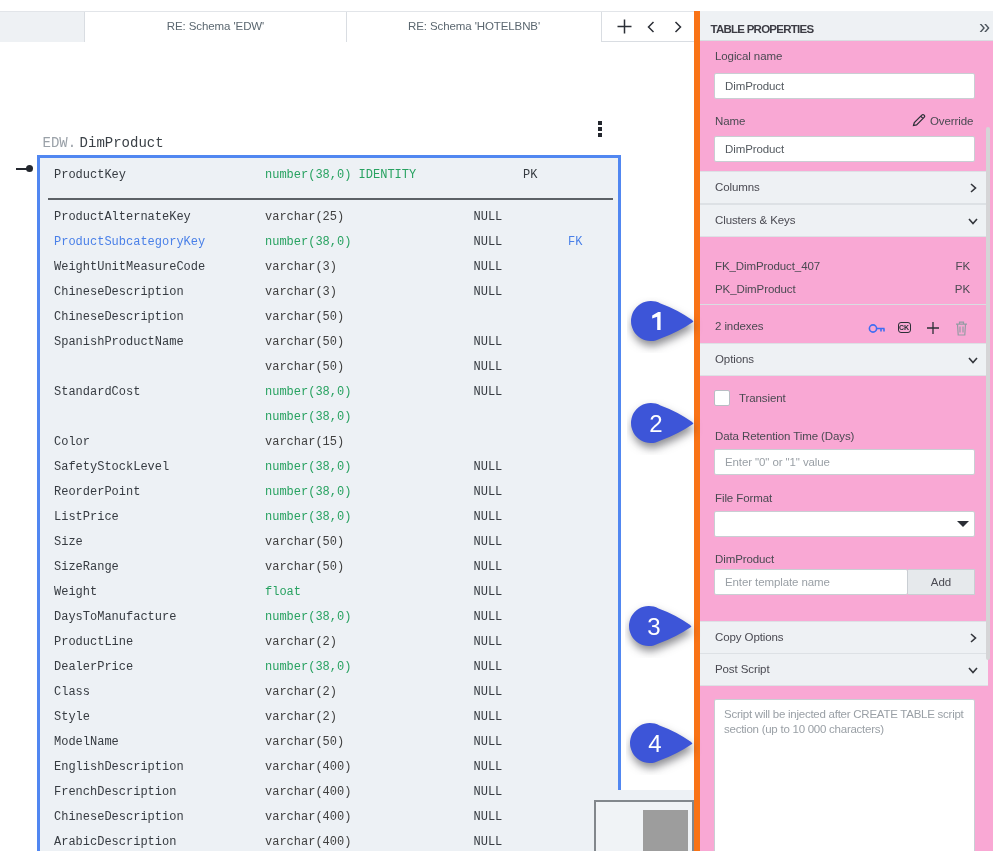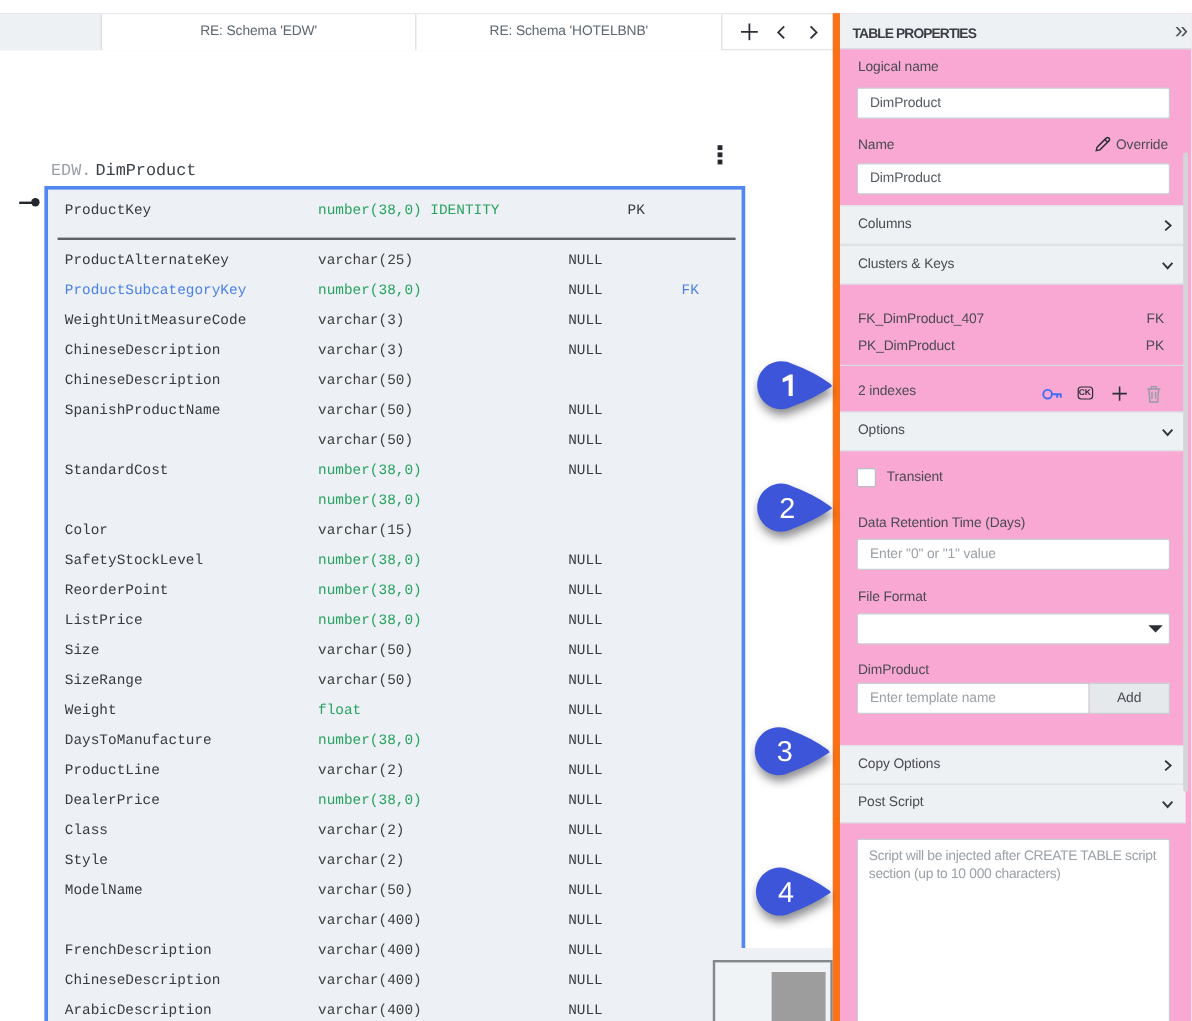--- a/index.html
+++ b/index.html
@@ -90,21 +90,21 @@
 <div class="row" style="top:347px"><span class="cn">ListPrice</span><span class="ct tg">number(38,0)</span><span class="cu">NULL</span></div>
 <div class="row" style="top:372px"><span class="cn">Size</span><span class="ct to">varchar(50)</span><span class="cu">NULL</span></div>
 <div class="row" style="top:397px"><span class="cn">SizeRange</span><span class="ct to">varchar(50)</span><span class="cu">NULL</span></div>
 <div class="row" style="top:422px"><span class="cn">Weight</span><span class="ct tg">float</span><span class="cu">NULL</span></div>
 <div class="row" style="top:447px"><span class="cn">DaysToManufacture</span><span class="ct tg">number(38,0)</span><span class="cu">NULL</span></div>
 <div class="row" style="top:472px"><span class="cn">ProductLine</span><span class="ct to">varchar(2)</span><span class="cu">NULL</span></div>
 <div class="row" style="top:497px"><span class="cn">DealerPrice</span><span class="ct tg">number(38,0)</span><span class="cu">NULL</span></div>
 <div class="row" style="top:522px"><span class="cn">Class</span><span class="ct to">varchar(2)</span><span class="cu">NULL</span></div>
 <div class="row" style="top:547px"><span class="cn">Style</span><span class="ct to">varchar(2)</span><span class="cu">NULL</span></div>
 <div class="row" style="top:572px"><span class="cn">ModelName</span><span class="ct to">varchar(50)</span><span class="cu">NULL</span></div>
-<div class="row" style="top:597px"><span class="ct to">varchar(400)</span><span class="cu">NULL</span></div>
+<div class="row" style="top:597px"><span class="cn">EnglishDescription</span><span class="ct to">varchar(400)</span><span class="cu">NULL</span></div>
 <div class="row" style="top:622px"><span class="cn">FrenchDescription</span><span class="ct to">varchar(400)</span><span class="cu">NULL</span></div>
 <div class="row" style="top:647px"><span class="cn">ChineseDescription</span><span class="ct to">varchar(400)</span><span class="cu">NULL</span></div>
 <div class="row" style="top:672px"><span class="cn">ArabicDescription</span><span class="ct to">varchar(400)</span><span class="cu">NULL</span></div>
 </div>
 <div id="cover"></div>
 <div id="mmap">
     <div id="mvp"></div>
   </div>
 
 <div id="side">

